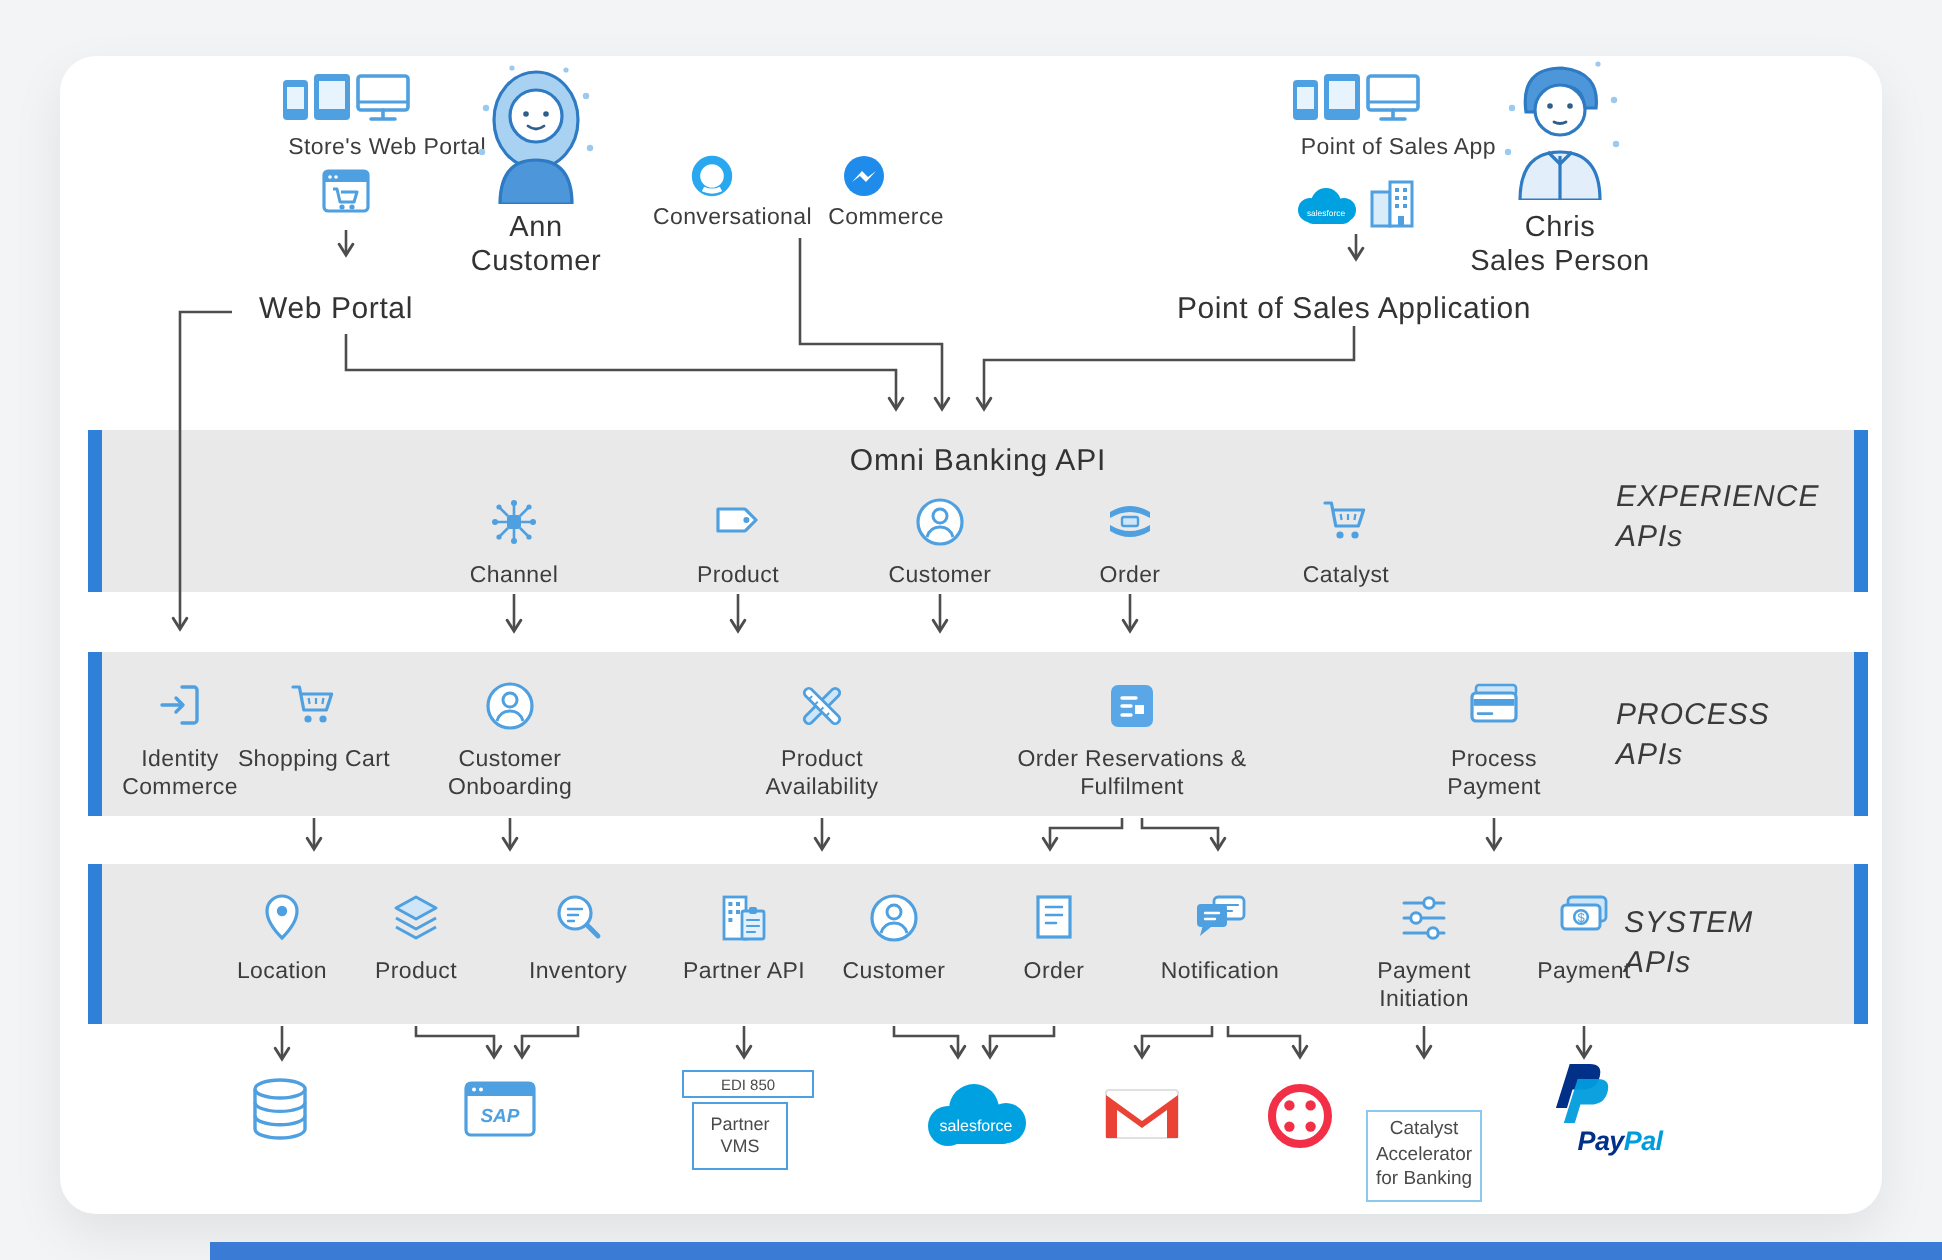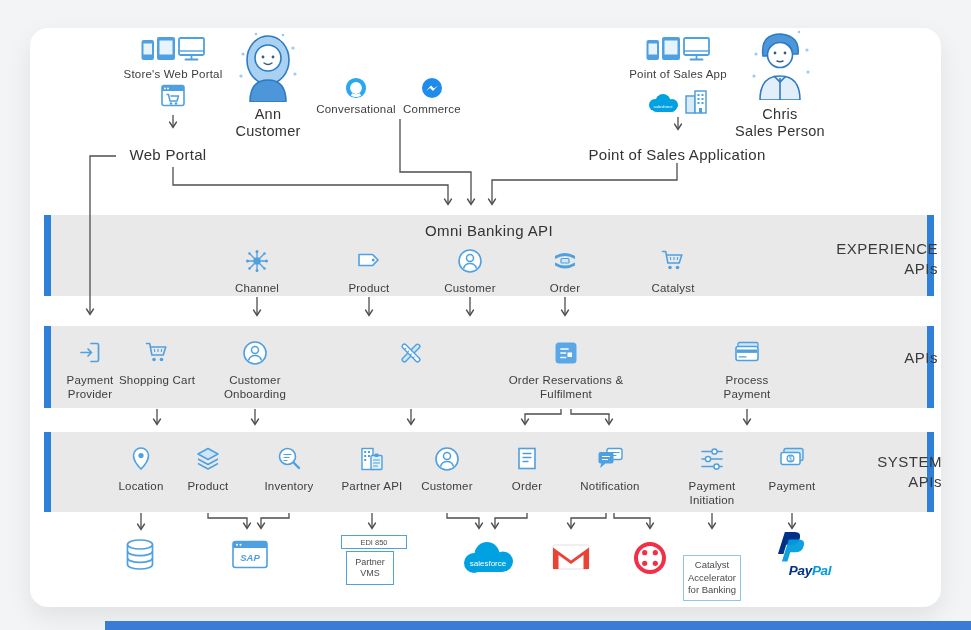--- a/index.html
+++ b/index.html
@@ -1,28 +1,28 @@
 <!DOCTYPE html>
 <html><head>
 <meta charset="utf-8">
 <style>
   html,body{margin:0;padding:0;background:#eceff2;}
   .scene{position:relative;width:971px;height:630px;background:#f3f4f6;overflow:hidden;
          font-family:"Liberation Sans",sans-serif;color:#3d3d3d;}
   .card{position:absolute;left:30px;top:28px;width:911px;height:579px;background:#ffffff;
         border-radius:18px;box-shadow:0 10px 26px rgba(0,0,0,.08);}
   .abs{position:absolute;}
-  .cap{position:absolute;font-size:11.5px;letter-spacing:.2px;color:#3d3d3d;text-align:center;line-height:1.15;}
+  .cap{position:absolute;font-size:11.5px;letter-spacing:.2px;color:#3d3d3d;text-align:right;line-height:1.15;}
   .big{position:absolute;font-size:15px;letter-spacing:.3px;color:#333;text-align:center;line-height:1.2;}
   .band{position:absolute;left:44px;width:890px;background:#e9e9ea;box-sizing:border-box;
         border-left:7px solid #2e80d8;border-right:7px solid #2e80d8;}
   .band-title{position:absolute;left:44px;width:890px;text-align:center;font-size:15px;
         letter-spacing:.4px;color:#333;}
-  .side{position:absolute;width:130px;text-align:right;font-size:15px;line-height:1.35;
-        letter-spacing:.5px;color:#3a3a3a;}
+  .side{position:absolute;width:130px;text-align:left;font-size:15px;line-height:1.35;
+        letter-spacing:.5px;color:#3a3a3a;font-style:italic;}
   .node{position:absolute;display:flex;flex-direction:column;align-items:center;gap:8px;}
   .node .nl{font-size:11.5px;letter-spacing:.2px;color:#3d3d3d;text-align:center;line-height:1.18;}
   .ni{display:block;height:26px;}
   .ni svg{display:block;}
   .conn{position:absolute;left:0;top:0;pointer-events:none;}
   .bbox{position:absolute;box-sizing:border-box;background:#fff;border:1.4px solid #4FA0E0;
         color:#4a4a4a;text-align:center;display:flex;align-items:center;justify-content:center;}
   .catalyst{position:absolute;box-sizing:border-box;background:#fff;border:1.2px solid #8cc7ee;
         color:#4a4a4a;font-size:9.5px;line-height:1.3;text-align:center;display:flex;
         align-items:center;justify-content:center;padding:3px;margin-top:20px;}
@@ -235,31 +235,32 @@
         <path d="M10.3 9 l.5 3 M14 9 v3 M17.7 9 l-.5 3" stroke="#4FA0E0" stroke-width="1.1"></path>
         <circle cx="10" cy="19.5" r="1.8" fill="#4FA0E0"></circle>
           <circle cx="17.5" cy="19.5" r="1.8" fill="#4FA0E0"></circle>
       </svg>
     </span>
     <span class="nl">Catalyst</span>
   </div>
 
   <div class="band" style="top:326px;height:82px"></div>
   <div class="side" style="left:808px;top:348px">
+    <div>PROCESS</div>
     <div>APIs</div>
   </div>
 
   <div class="node" style="left:50px;top:340px;width:80px">
     <span class="ni">
       <svg width="24" height="25" viewBox="0 0 24 25">
         <path d="M13 3.5 h6 a1.5 1.5 0 0 1 1.5 1.5 v15 a1.5 1.5 0 0 1 -1.5 1.5 h-6" fill="none" stroke="#4FA0E0" stroke-width="1.7" stroke-linecap="round"></path>
         <path d="M3 12.5 h10.5 M10 9 l3.5 3.5 L10 16" fill="none" stroke="#4FA0E0" stroke-width="1.7" stroke-linecap="round" stroke-linejoin="round"></path>
       </svg>
     </span>
-    <span class="nl">Payment Provider</span>
+    <span class="nl">Identity Commerce</span>
   </div>
 
   <div class="node" style="left:205px;top:340px;width:100px">
     <span class="ni">
       <svg width="26" height="26" viewBox="0 0 26 26">
         <circle cx="13" cy="13" r="11" fill="#fff" stroke="#4FA0E0" stroke-width="1.6"></circle>
         <circle cx="13" cy="10" r="3.5" fill="none" stroke="#4FA0E0" stroke-width="1.5"></circle>
         <path d="M6.5 20.5 Q8 15.5 13 15.5 Q18 15.5 19.5 20.5" fill="none" stroke="#4FA0E0" stroke-width="1.5"></path>
       </svg>
     </span>
@@ -283,20 +284,21 @@
       <svg width="26" height="26" viewBox="0 0 26 26">
         <g transform="rotate(45 13 13)">
           <rect x="10.8" y="1.5" width="4.4" height="23" rx="2" fill="#CFE6F8" stroke="#4FA0E0" stroke-width="1.4"></rect>
         </g>
         <g transform="rotate(-45 13 13)">
           <rect x="10.8" y="1.5" width="4.4" height="23" rx="2" fill="#fff" stroke="#4FA0E0" stroke-width="1.4"></rect>
           <path d="M11 6 h2 M11 10 h2 M11 14 h2 M11 18 h2" stroke="#4FA0E0" stroke-width="1"></path>
         </g>
       </svg>
     </span>
+    <span class="nl">Product Availability</span>
   </div>
 
   <div class="node" style="left:496px;top:340px;width:140px">
     <span class="ni">
       <svg width="26" height="26" viewBox="0 0 26 26">
         <rect x="2.5" y="2.5" width="21" height="21" rx="3.5" fill="#5AA7E8"></rect>
         <path d="M8 9 h7 M8 13 h4.5 M8 17.5 h4.5" stroke="#fff" stroke-width="1.7" stroke-linecap="round"></path>
         <rect x="14.5" y="12.5" width="4.5" height="4.5" fill="#fff"></rect>
       </svg>
     </span>

